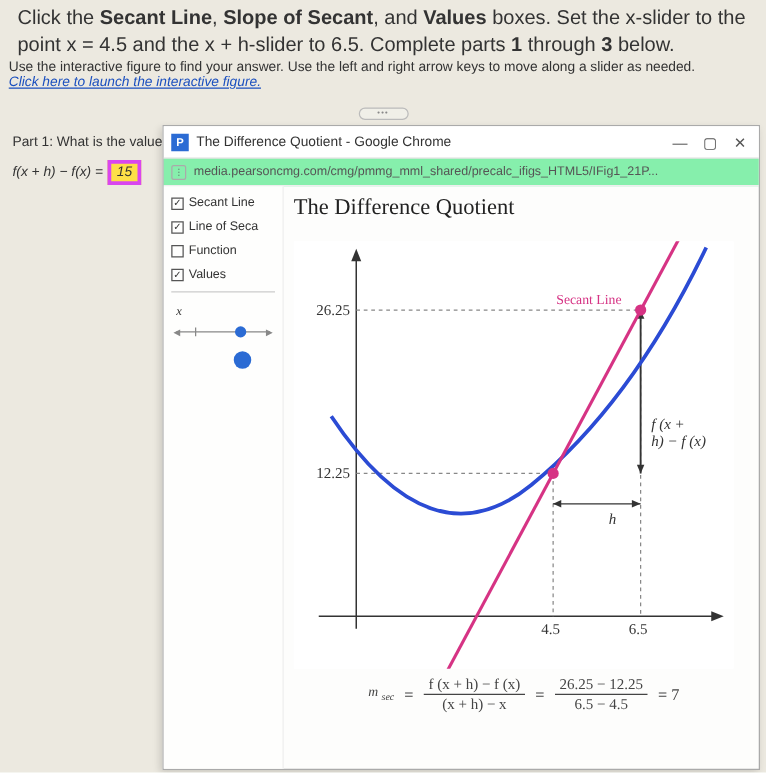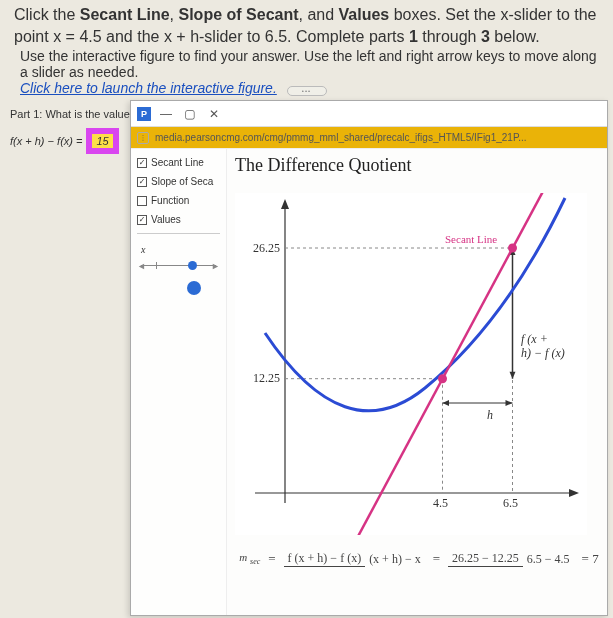--- a/index.html
+++ b/index.html
@@ -1,32 +1,32 @@
 <!DOCTYPE html>
 <html><head>
 <meta charset="utf-8">
 <style>
   * { box-sizing: border-box; margin: 0; padding: 0; }
   body { width: 613px; height: 618px; font-family: Arial, sans-serif; background: #f5f5f0; color: #333; overflow: hidden; position: relative; }
   .page-bg { position: absolute; inset: 0; background: #ece9e0; }
   .intro { position: absolute; top: 4px; left: 14px; right: 8px; font-size: 16px; line-height: 1.35; color: #333; }
   .intro .b { font-weight: bold; }
-  .figure-note { position: absolute; top: 48px; left: 20px; right: 10px; font-size: 14px; color: #333; }
+  .figure-note { position: absolute; top: 48px; left: 7px; right: 10px; font-size: 11px; color: #333; }
   .figure-note a { color: #1a4fbf; text-decoration: underline; font-style: italic; }
   .part1 { position: absolute; top: 108px; left: 10px; font-size: 11px; color: #333; }
   .eq { position: absolute; top: 128px; left: 10px; font-size: 11px; color: #333; display: flex; align-items: center; gap: 4px; font-style: italic; }
-  .eq .box { display: inline-block; border: 6px solid #d946ef; padding: 1px 4px; background: #fde047; font-size: 11px; }
+  .eq .box { display: inline-block; border: 3px solid #d946ef; padding: 1px 4px; background: #fde047; font-size: 11px; }
   .divider-tab { position: absolute; top: 86px; left: 50%; transform: translateX(-50%); width: 40px; height: 10px; border: 1px solid #bbb; border-radius: 6px; background: #f0efe8; display: flex; align-items: center; justify-content: center; font-size: 6px; color: #888; letter-spacing: 1px; }
   
   .popup { position: absolute; top: 100px; left: 130px; width: 478px; height: 516px; background: #fdfdfc; border: 1px solid #aaa; box-shadow: -2px 2px 6px rgba(0,0,0,0.15); }
   .titlebar { height: 26px; background: #fff; border-bottom: 1px solid #ddd; display: flex; align-items: center; padding: 0 6px; gap: 6px; font-size: 11px; }
   .titlebar .favicon { width: 14px; height: 14px; background: #2b6bd4; color: #fff; font-size: 9px; font-weight: bold; display: flex; align-items: center; justify-content: center; }
   .titlebar .title { flex: 1; color: #333; white-space: nowrap; overflow: hidden; text-overflow: ellipsis; }
   .titlebar .winbtn { width: 18px; text-align: center; color: #555; font-size: 12px; }
-  .urlbar { height: 22px; background: #eab308; border-bottom: 1px solid #eee; display: flex; align-items: center; padding: 0 6px; gap: 6px; font-size: 10px; color: #555; }
+  .urlbar { height: 22px; background: #86efac; border-bottom: 1px solid #eee; display: flex; align-items: center; padding: 0 6px; gap: 6px; font-size: 10px; color: #555; }
   .urlbar .siteicon { width: 12px; height: 12px; border: 1px solid #aaa; border-radius: 2px; font-size: 7px; display: flex; align-items: center; justify-content: center; }
   .urlbar .url { flex: 1; white-space: nowrap; overflow: hidden; text-overflow: ellipsis; }
   
   .popup-body { display: flex; height: calc(100% - 48px); }
   .sidebar { width: 96px; border-right: 1px solid #eee; padding: 4px 4px; font-size: 10px; color: #333; background: #fefefd; }
   .sidebar .item { display: flex; align-items: center; gap: 4px; padding: 4px 2px; white-space: nowrap; overflow: hidden; }
   .sidebar .cb { width: 10px; height: 10px; border: 1px solid #555; display: inline-flex; align-items: center; justify-content: center; font-size: 8px; line-height: 1; }
   .sidebar .cb.checked::after { content: "✓"; }
   .sidebar hr { border: none; border-top: 1px solid #ccc; margin: 4px 2px; }
   .sidebar .slider-lbl { font-style: italic; font-family: 'Times New Roman', serif; padding: 6px 2px 2px 6px; }
@@ -34,22 +34,22 @@
   .slider-track .line { position: absolute; top: 8px; left: 0; right: 0; height: 1px; background: #888; }
   .slider-track .tick { position: absolute; top: 5px; width: 1px; height: 7px; background: #888; }
   .slider-track .dot { position: absolute; top: 4px; width: 9px; height: 9px; border-radius: 50%; background: #2b6bd4; }
   .slider-track .arrow { position: absolute; top: 4px; font-size: 9px; color: #888; }
   .sidebar .bigdot { width: 14px; height: 14px; border-radius: 50%; background: #2b6bd4; margin: 6px 0 0 52px; }
   .reload { display:inline-block; width:12px; height:12px; border:2px solid #333; border-left-color:transparent; border-radius:50%; position:relative; }
   
   .figure-area { flex: 1; padding: 6px 4px 4px 8px; position: relative; }
   .figure-title { font-family: 'Times New Roman', serif; font-size: 18px; color: #222; margin-bottom: 17px; }
   .chart { position: relative; width: 352px; height: 342px; background: #fff; }
-  .formula { margin-top: 12px; font-family: 'Times New Roman', serif; font-size: 13px; color: #444; display: flex; align-items: center; gap: 8px; justify-content: center; }
-  .frac { display: inline-flex; flex-direction: row; align-items: center; font-size: 12px; }
+  .formula { margin-top: 0; font-family: 'Times New Roman', serif; font-size: 13px; color: #444; display: flex; align-items: center; gap: 8px; justify-content: center; }
+  .frac { display: inline-flex; flex-direction: column; align-items: center; font-size: 12px; }
   .frac .num { border-bottom: 1px solid #444; padding: 0 4px; }
   .frac .den { padding: 0 4px; }
   .msec { font-style: italic; font-size: 11px; }
   .msec sub { font-size: 8px; }
   svg text { font-family: 'Times New Roman', serif; }
 </style>
 </head>
 <body>
 
 <div class="page-bg"></div>
@@ -67,37 +67,38 @@
 
 <div class="part1">Part 1: What is the value of</div>
 <div class="eq">
   <span>f(x + h) − f(x) =</span>
   <span class="box">15</span>
 </div>
 
 <div class="popup">
   <div class="titlebar">
     <span class="favicon">P</span>
+    <span class="title">The Difference Quotient - Google Chrome</span>
     <span class="winbtn">—</span>
     <span class="winbtn">▢</span>
     <span class="winbtn">✕</span>
   </div>
   <div class="urlbar">
     <span class="siteicon">⋮</span>
     <span class="url">media.pearsoncmg.com/cmg/pmmg_mml_shared/precalc_ifigs_HTML5/IFig1_21P...</span>
   </div>
   <div class="popup-body">
     <div class="sidebar">
       <div class="item">
         <span class="cb checked"></span>
         <span>Secant Line</span>
       </div>
       <div class="item">
         <span class="cb checked"></span>
-        <span>Slope of Seca</span>
+        <span>Line of Seca</span>
       </div>
       <div class="item">
         <span class="cb"></span>
         <span>Function</span>
       </div>
       <div class="item">
         <span class="cb checked"></span>
         <span>Values</span>
       </div>
       <hr>

